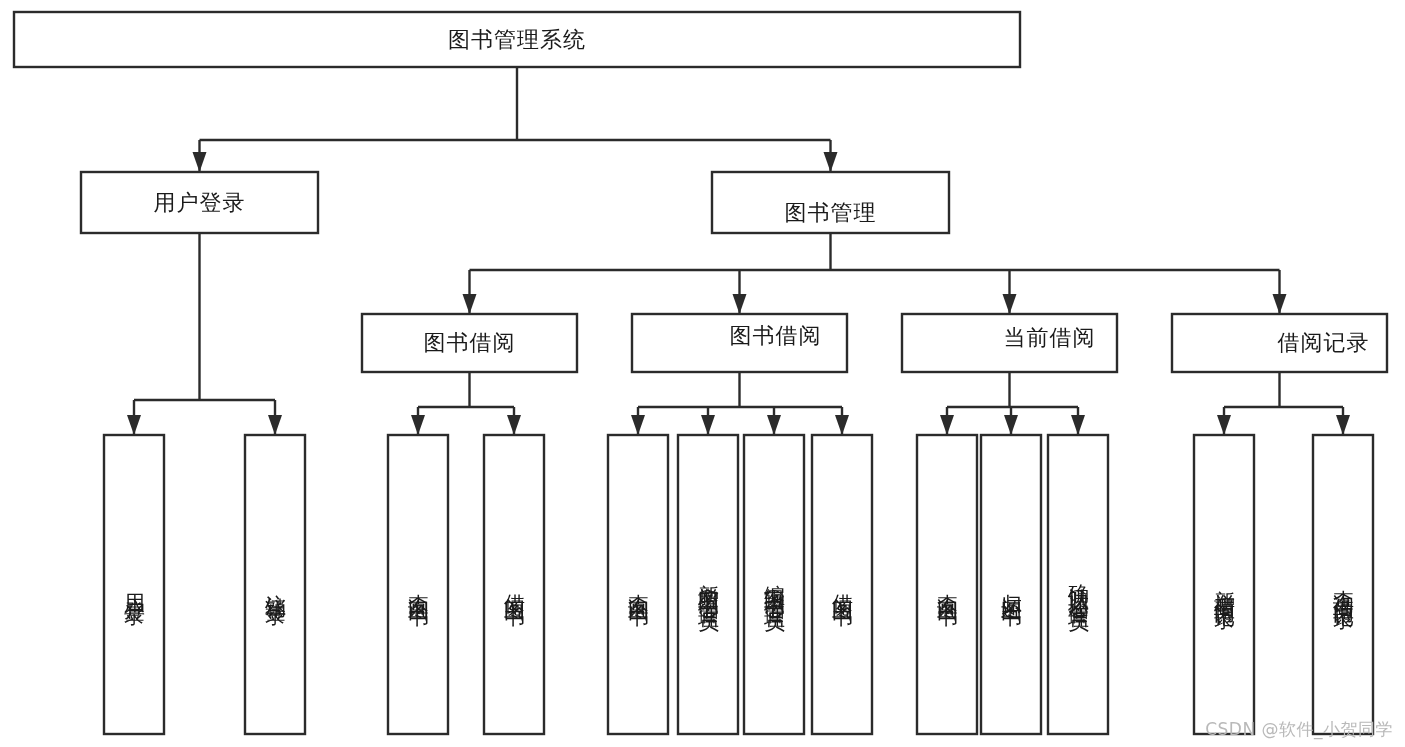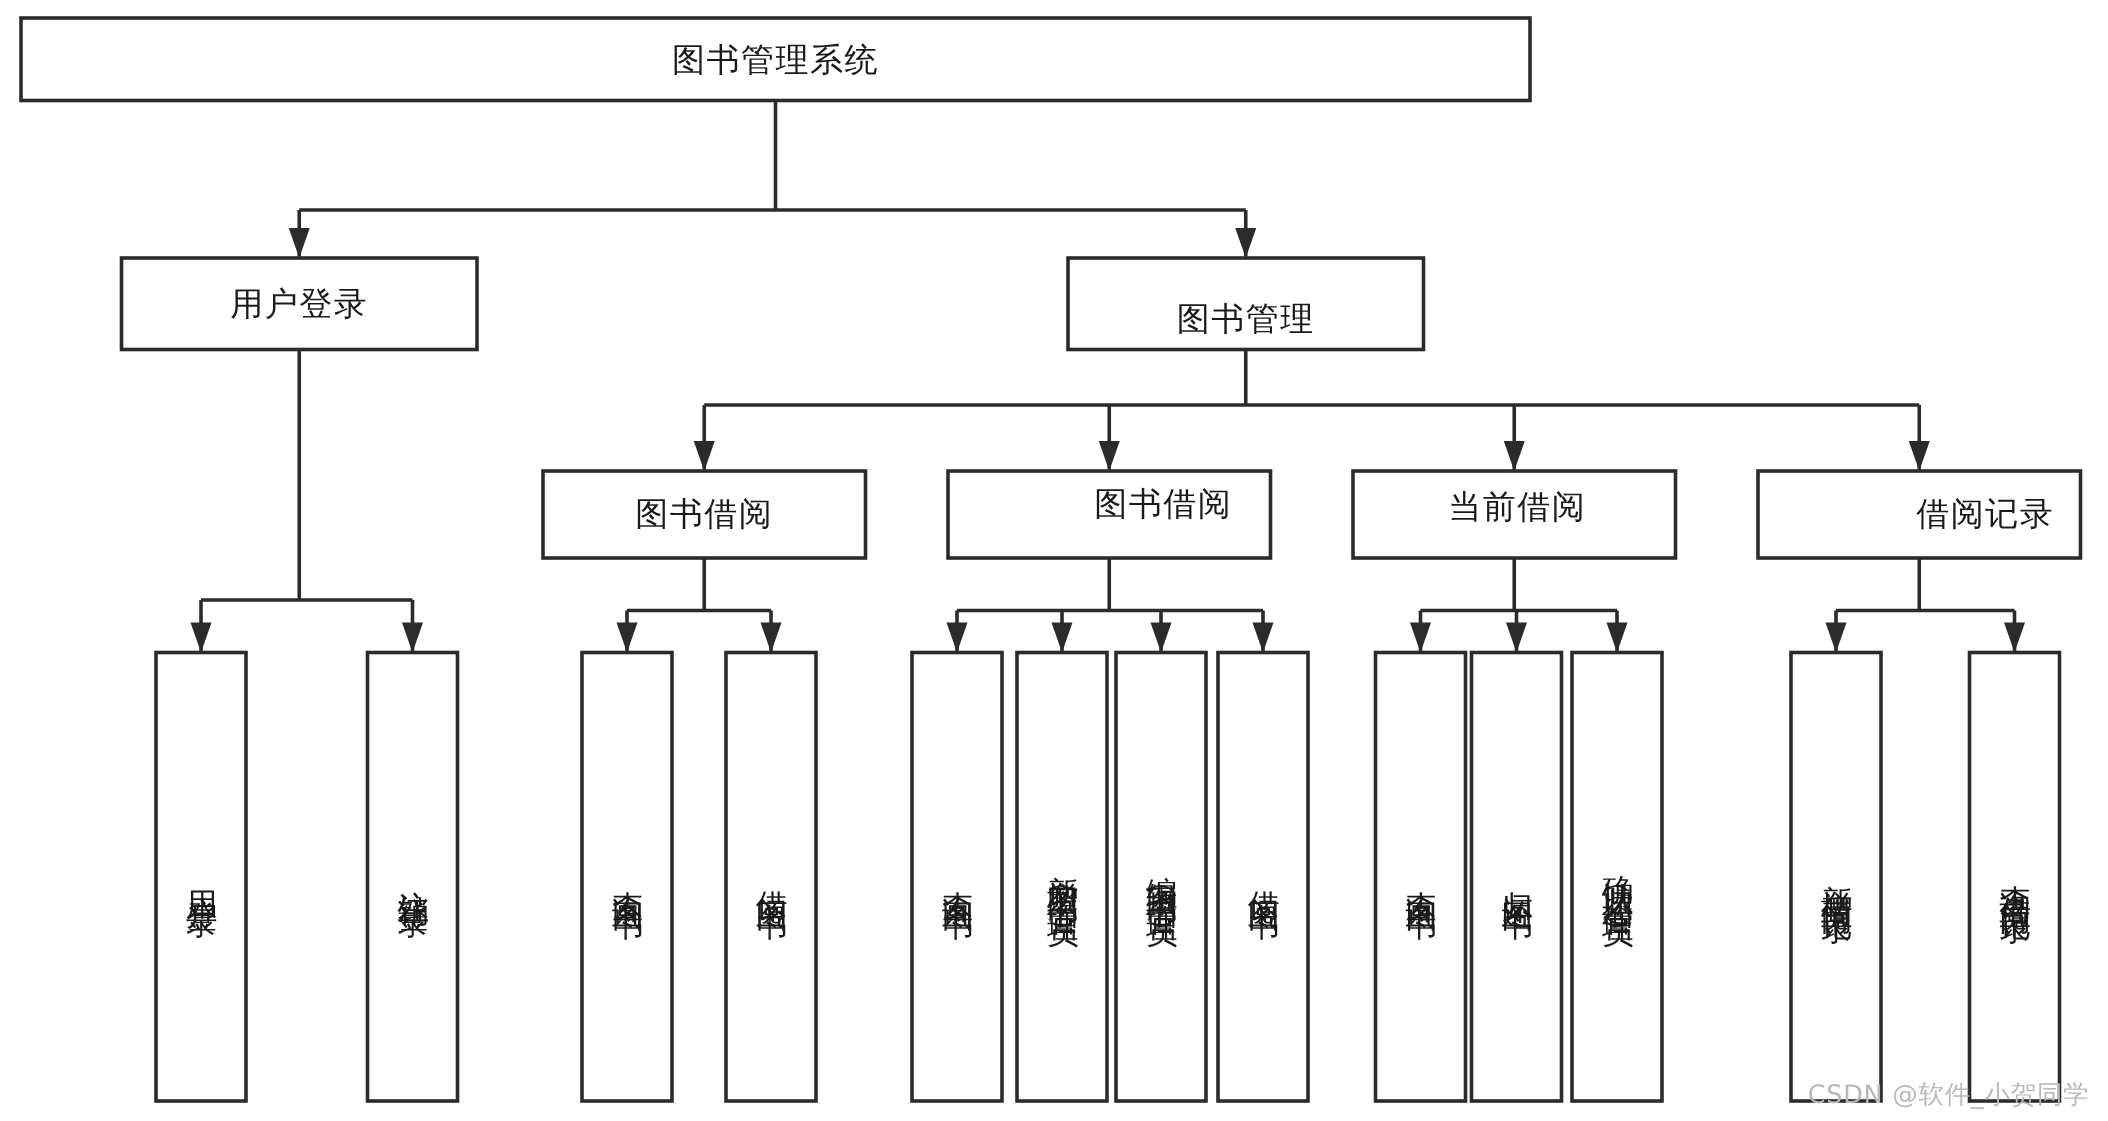--- a/index.html
+++ b/index.html
@@ -166,21 +166,21 @@
         <rect x="1313" y="435" width="60" height="299" class="node-box"></rect>
       </g>
   </svg>
 
   <div id="labels-layer">
       <div class="hlabel-wrap" style="left: 14px; top: 12px; width: 1006px; height: 55px;">图书管理系统</div>
       <div class="hlabel-wrap" style="left: 81px; top: 172px; width: 237px; height: 61px;">用户登录</div>
       <div class="hlabel-wrap" style="left: 712px; top: 166px; width: 237px; height: 69px; margin-top: 12px;">图书管理</div>
       <div class="hlabel-wrap" style="left: 362px; top: 314px; width: 215px; height: 58px;">图书借阅</div>
       <div class="hlabel-wrap" style="left: 668px; top: 314px; width: 215px; height: 43px;">图书借阅</div>
-      <div class="hlabel-wrap" style="left: 904px; top: 314px; width: 215px; height: 48px;">当前借阅</div>
+      <div class="hlabel-wrap" style="left: 942px; top: 314px; width: 215px; height: 48px;">当前借阅</div>
       <div class="hlabel-wrap" style="left: 1172px; top: 314px; width: 215px; height: 58px; margin-left: 44px;">借阅记录</div>
       <div class="vlabel-wrap" style="left: 104px; top: 435px; width: 60px; height: 299px;">
         <span>用户登录</span>
       </div>
       <div class="vlabel-wrap" style="left: 245px; top: 435px; width: 60px; height: 299px;">
         <span>注销登录</span>
       </div>
       <div class="vlabel-wrap" style="left: 388px; top: 435px; width: 60px; height: 299px;">
         <span>查询图书</span>
       </div>

